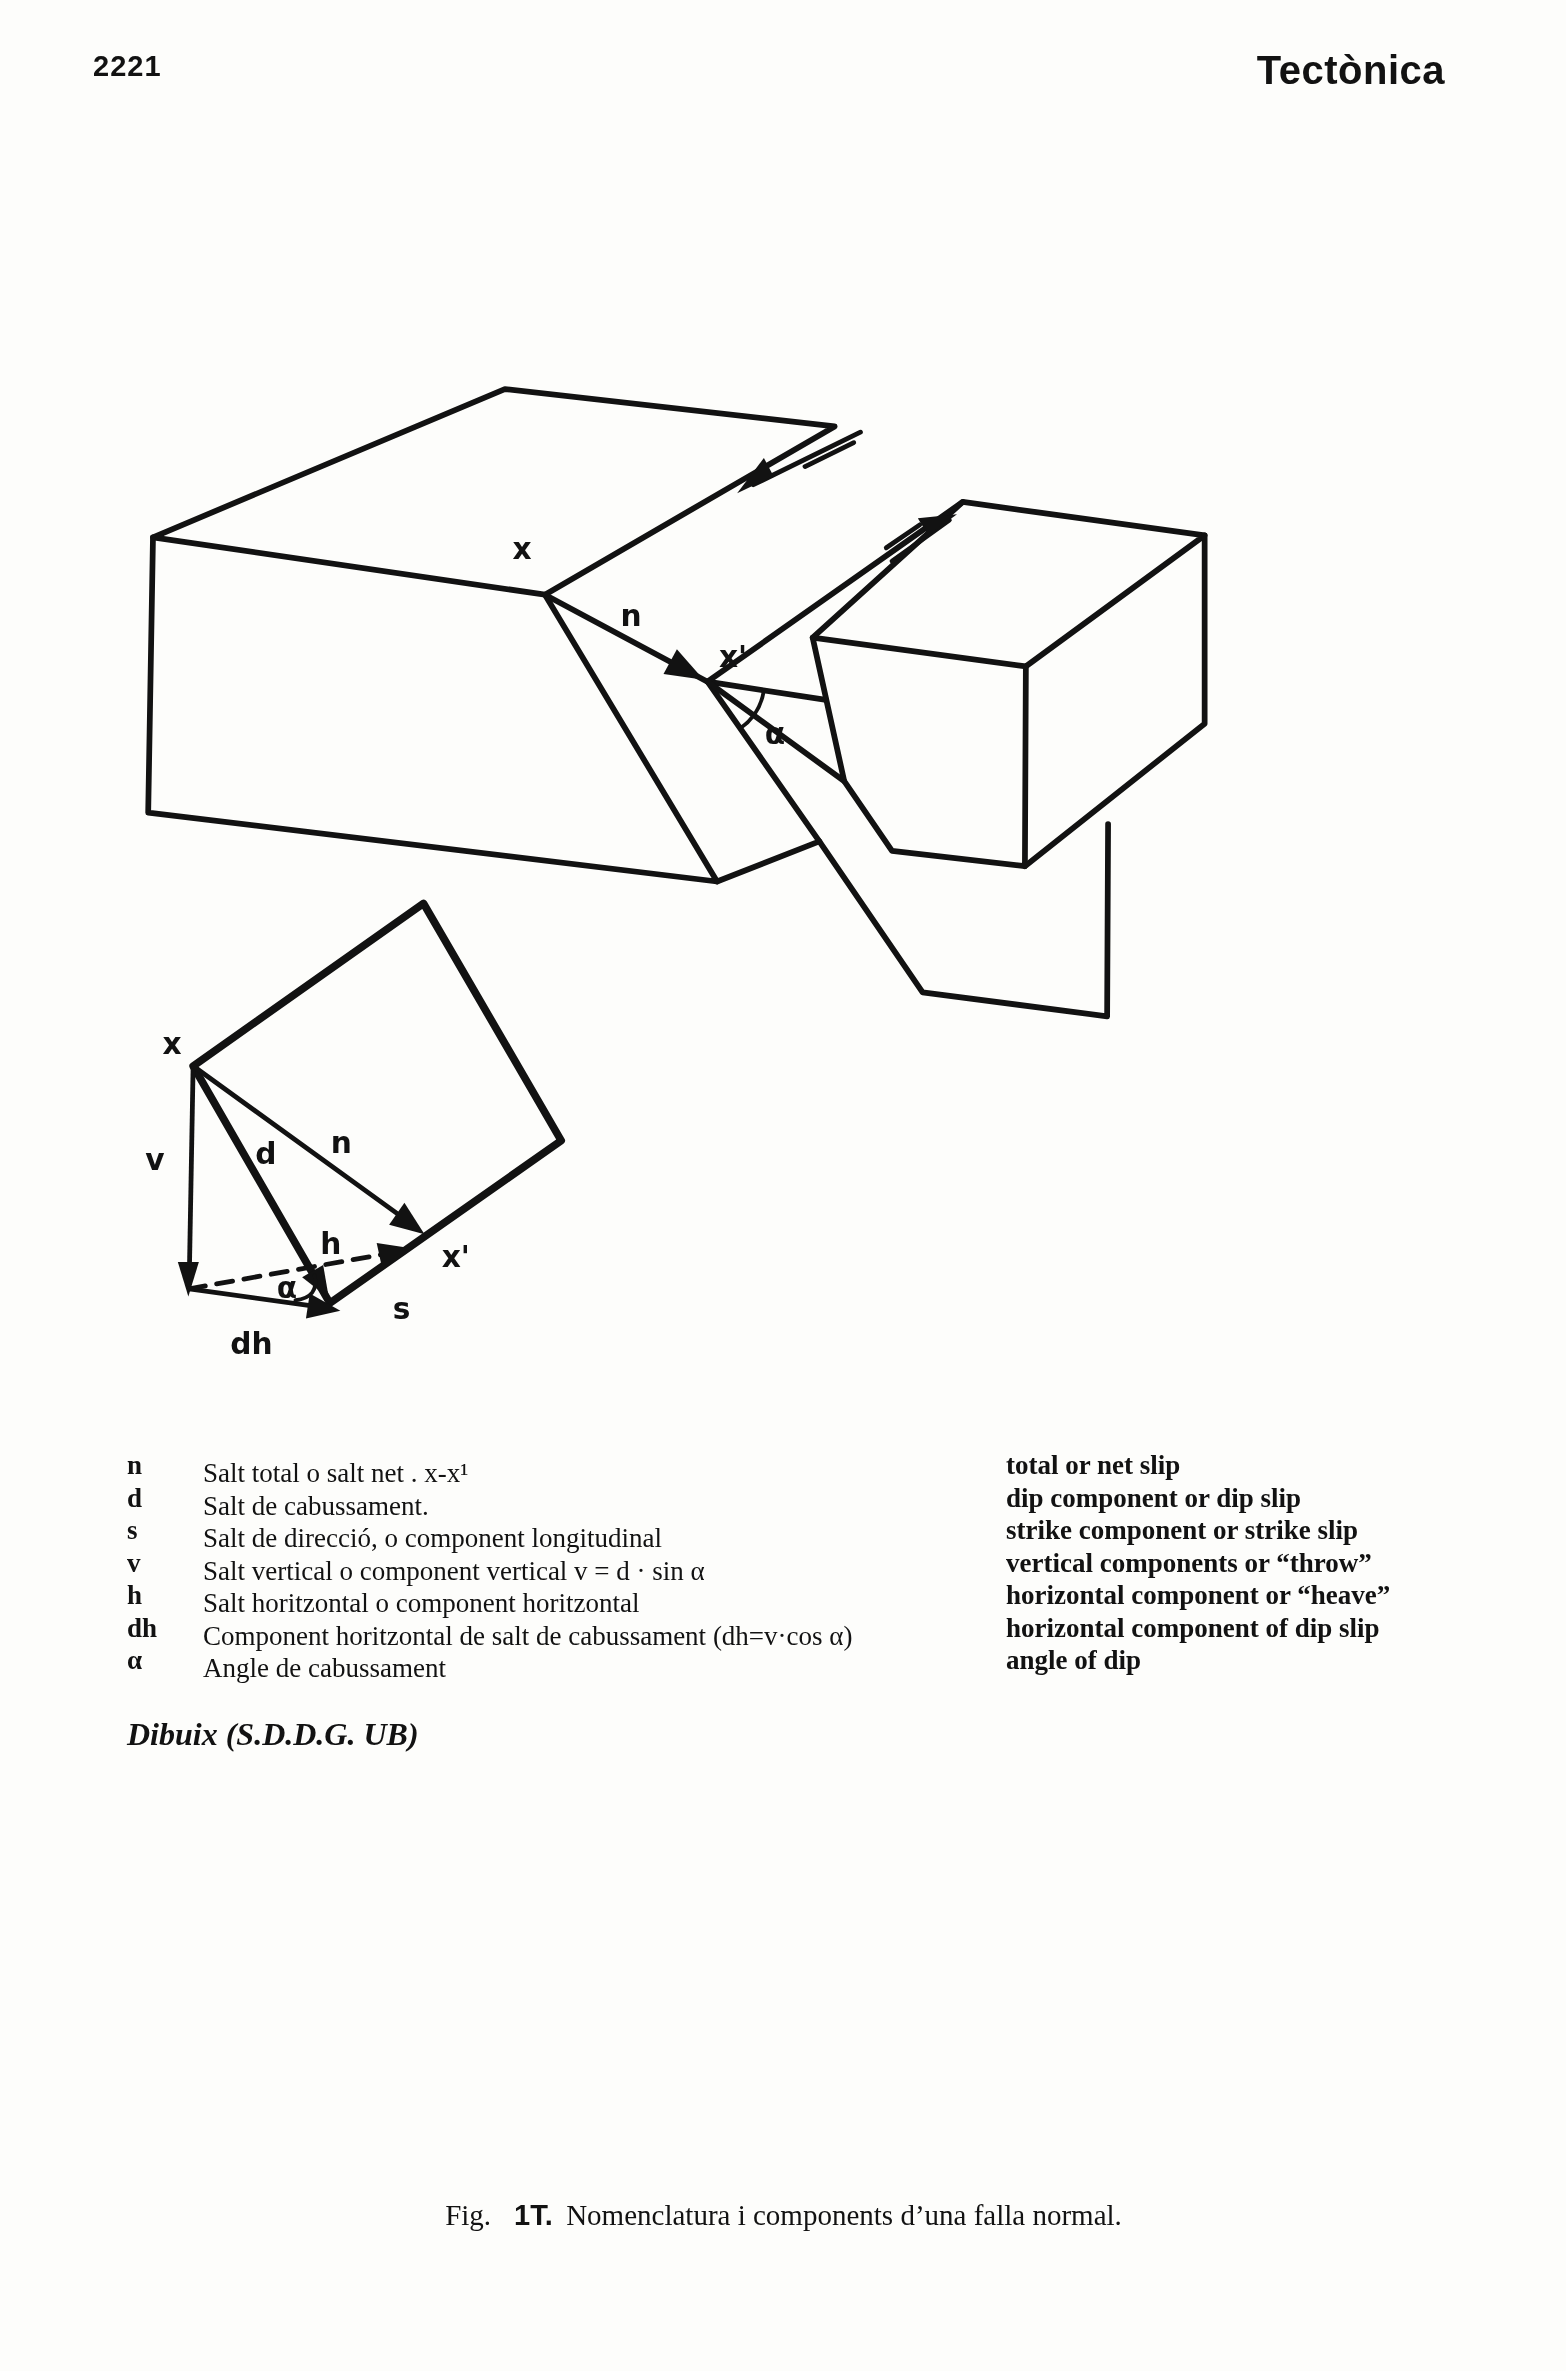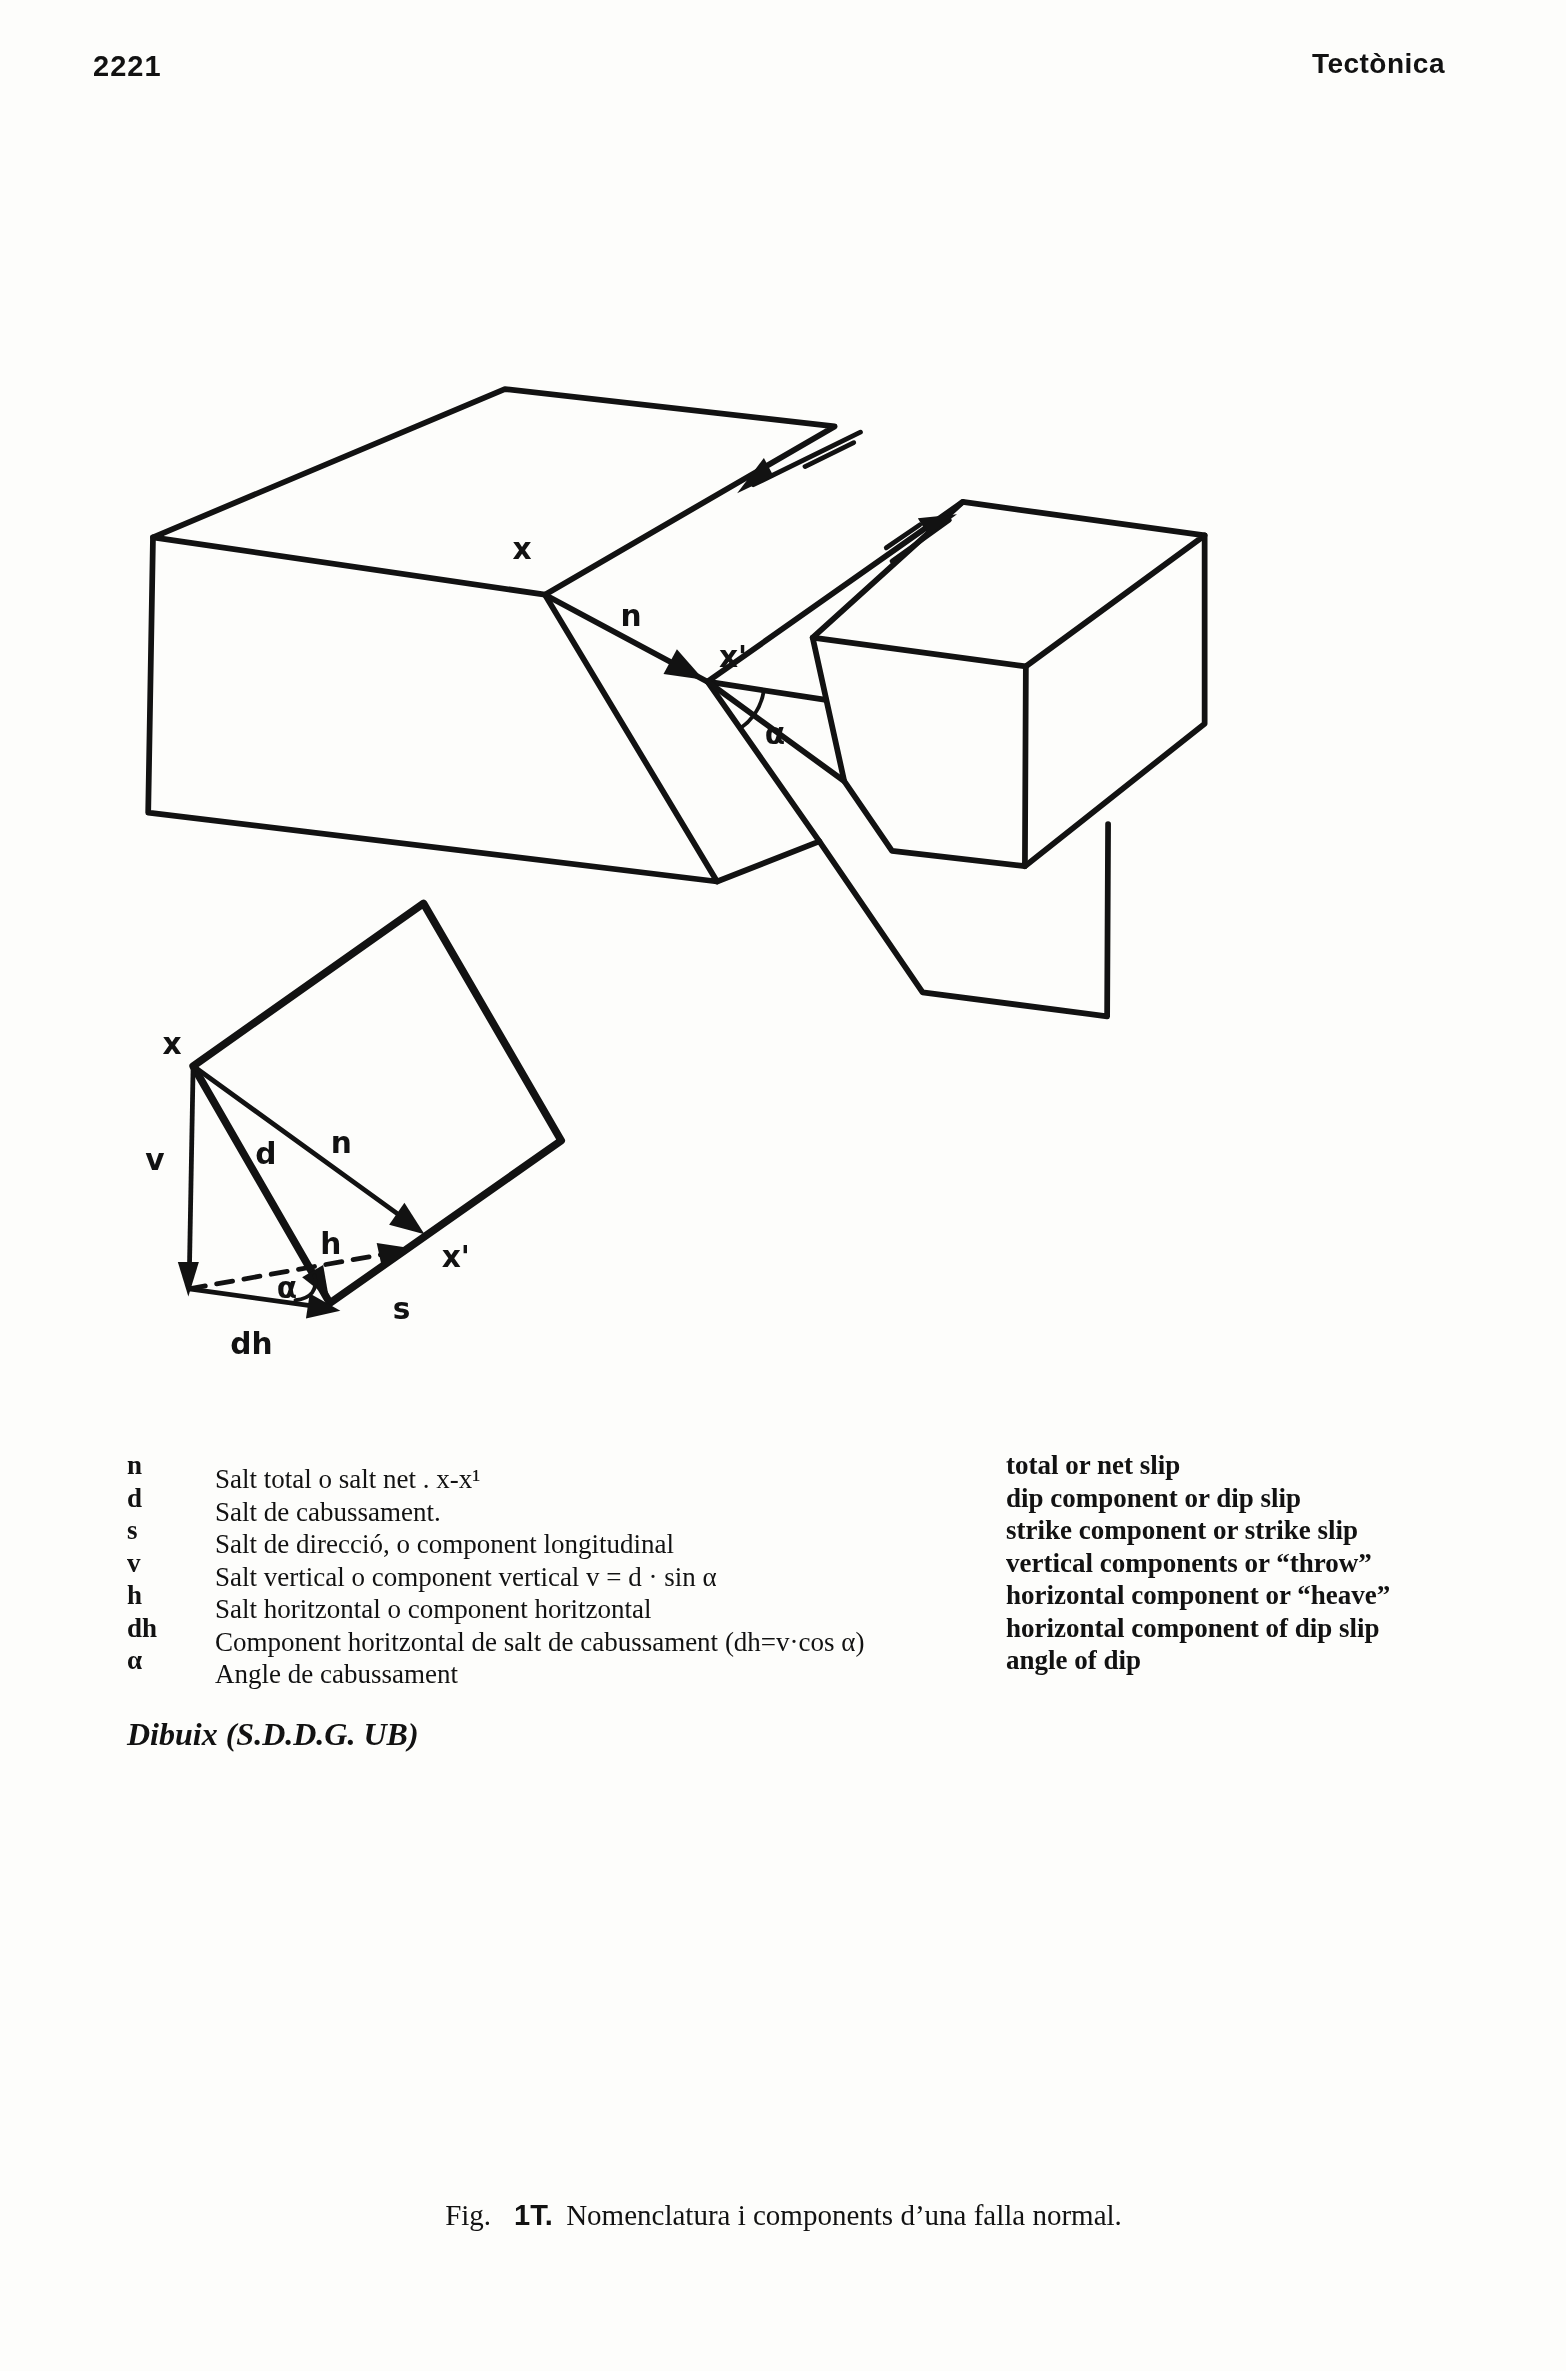--- a/index.html
+++ b/index.html
@@ -12,30 +12,30 @@
     overflow:hidden;
   }
   .page-number{
     position:absolute;left:93px;top:50px;
     font-family:"Liberation Sans", sans-serif;
     font-size:29px;font-weight:bold;letter-spacing:1px;
   }
   .section-header{
     position:absolute;right:122px;top:48px;
     font-family:"Liberation Sans", sans-serif;
-    font-size:28px;font-weight:bold;letter-spacing:0.5px;text-align:center;
+    font-size:40px;font-weight:bold;letter-spacing:0.5px;text-align:center;
   }
   svg.diagram{position:absolute;left:0;top:0;}
   .legend{position:absolute;left:0;top:0;width:1567px;}
   .legend-row{position:absolute;left:0;width:1567px;height:32.5px;font-size:27px;}
   .legend-symbol{
     position:absolute;left:127px;top:0;width:67px;
     font-weight:bold;
   }
-  .legend-catalan{position:absolute;left:203px;top:14px;width:793px;white-space:nowrap;margin-left:12px;}
+  .legend-catalan{position:absolute;left:203px;top:8px;width:793px;white-space:nowrap;}
   .legend-english{
     position:absolute;left:1006px;top:0;width:535px;
     font-weight:bold;white-space:nowrap;
   }
   .credit{
     position:absolute;left:127px;top:1716px;
     font-size:32px;font-style:italic;font-weight:bold;
   }
   .caption{
     position:absolute;left:0;top:2199px;width:1567px;

